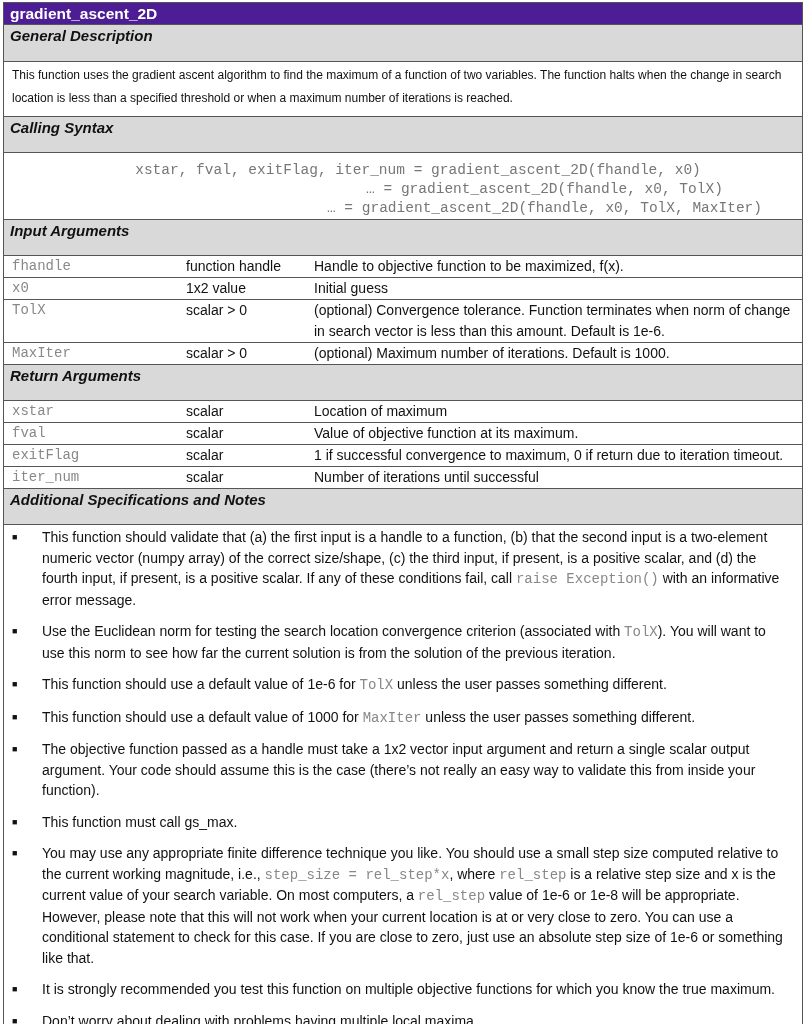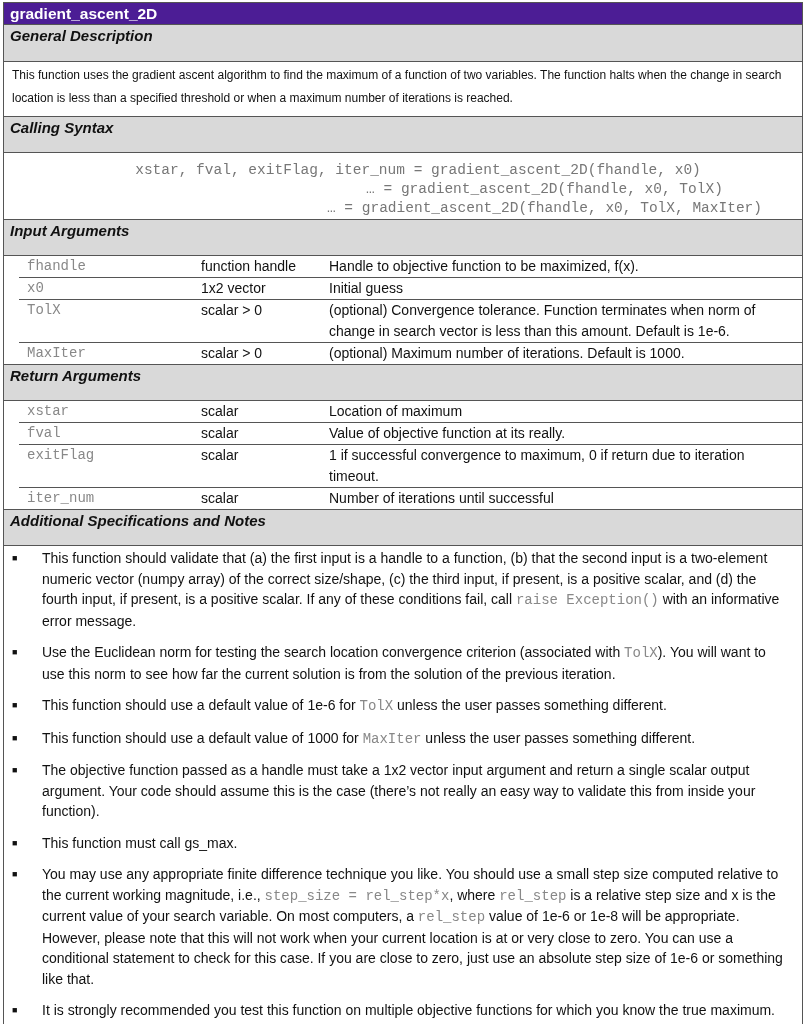--- a/index.html
+++ b/index.html
@@ -7,21 +7,21 @@
   body { font-family: "Liberation Sans", "DejaVu Sans", sans-serif; color: #111; font-size: 14.5px; }
   .doc { position: absolute; left: 3px; top: 2px; width: 800px; border: 1.5px solid #555; border-bottom: 1.5px solid #555; }
   .title-bar { background: #4c1d95; color: #fff; font-weight: bold; font-size: 15.5px; height: 22px; line-height: 22px; padding-left: 6px; border-bottom: 1.5px solid #555; }
   .section-head { background: #d9d9d9; font-weight: bold; font-style: italic; font-size: 15px; height: 37px; line-height: 22px; padding-left: 6px; border-bottom: 1.5px solid #555; border-top: 1.5px solid #555; }
   .section-head.first { border-top: none; }
   .desc { padding: 2px 8px 6px 8px; font-size: 12px; line-height: 23px; }
   .syntax { font-family: "Liberation Mono", "DejaVu Sans Mono", monospace; color: #777; font-size: 14.5px; line-height: 19px; padding: 8px 0 1px 0; text-align: center; }
   .syntax .line { white-space: pre; height: 19px; }
   .syntax .l1 { padding-left: 30px; }
   .syntax .l2 { padding-left: 283px; }
-  .args-row { display: flex; border-bottom: 1.5px solid #555; font-size: 14px; line-height: 21px; margin-left: 15px; }
+  .args-row { display: flex; border-bottom: 1.5px solid #555; font-size: 14px; line-height: 21px; }
   .args-row:last-child { border-bottom: none; }
   .args-row .c-name { width: 177px; padding-left: 8px; font-family: "Liberation Mono", "DejaVu Sans Mono", monospace; color: #888; font-size: 14px; }
   .args-row .c-type { width: 129px; padding-left: 5px; }
   .args-row .c-desc { flex: 1; padding-left: 4px; padding-right: 6px; }
   .notes { padding: 2px 10px 10px 8px; }
   .note { display: flex; font-size: 14px; line-height: 20.5px; margin-bottom: 11px; }
   .note:last-child { margin-bottom: 0; }
   .note .bullet { width: 30px; flex: none; padding-left: 0; font-size: 9px; line-height: 20.5px; }
   .note .body { flex: 1; }
   .mono { font-family: "Liberation Mono", "DejaVu Sans Mono", monospace; color: #888; font-size: 14px; }
@@ -45,21 +45,21 @@
 
   <div class="section-head">Input Arguments</div>
   <div class="args-table">
     <div class="args-row">
       <div class="c-name">fhandle</div>
       <div class="c-type">function handle</div>
       <div class="c-desc">Handle to objective function to be maximized, f(x).</div>
     </div>
     <div class="args-row">
       <div class="c-name">x0</div>
-      <div class="c-type">1x2 vector</div>
+      <div class="c-type">1x2 value</div>
       <div class="c-desc">Initial guess</div>
     </div>
     <div class="args-row">
       <div class="c-name">TolX</div>
       <div class="c-type">scalar &gt; 0</div>
       <div class="c-desc">(optional) Convergence tolerance. Function terminates when norm of change in search vector is less than this amount. Default is 1e-6.</div>
     </div>
     <div class="args-row">
       <div class="c-name">MaxIter</div>
       <div class="c-type">scalar &gt; 0</div>
@@ -70,21 +70,21 @@
   <div class="section-head">Return Arguments</div>
   <div class="args-table">
     <div class="args-row">
       <div class="c-name">xstar</div>
       <div class="c-type">scalar</div>
       <div class="c-desc">Location of maximum</div>
     </div>
     <div class="args-row">
       <div class="c-name">fval</div>
       <div class="c-type">scalar</div>
-      <div class="c-desc">Value of objective function at its really.</div>
+      <div class="c-desc">Value of objective function at its maximum.</div>
     </div>
     <div class="args-row">
       <div class="c-name">exitFlag</div>
       <div class="c-type">scalar</div>
       <div class="c-desc">1 if successful convergence to maximum, 0 if return due to iteration timeout.</div>
     </div>
     <div class="args-row">
       <div class="c-name">iter_num</div>
       <div class="c-type">scalar</div>
       <div class="c-desc">Number of iterations until successful</div>

